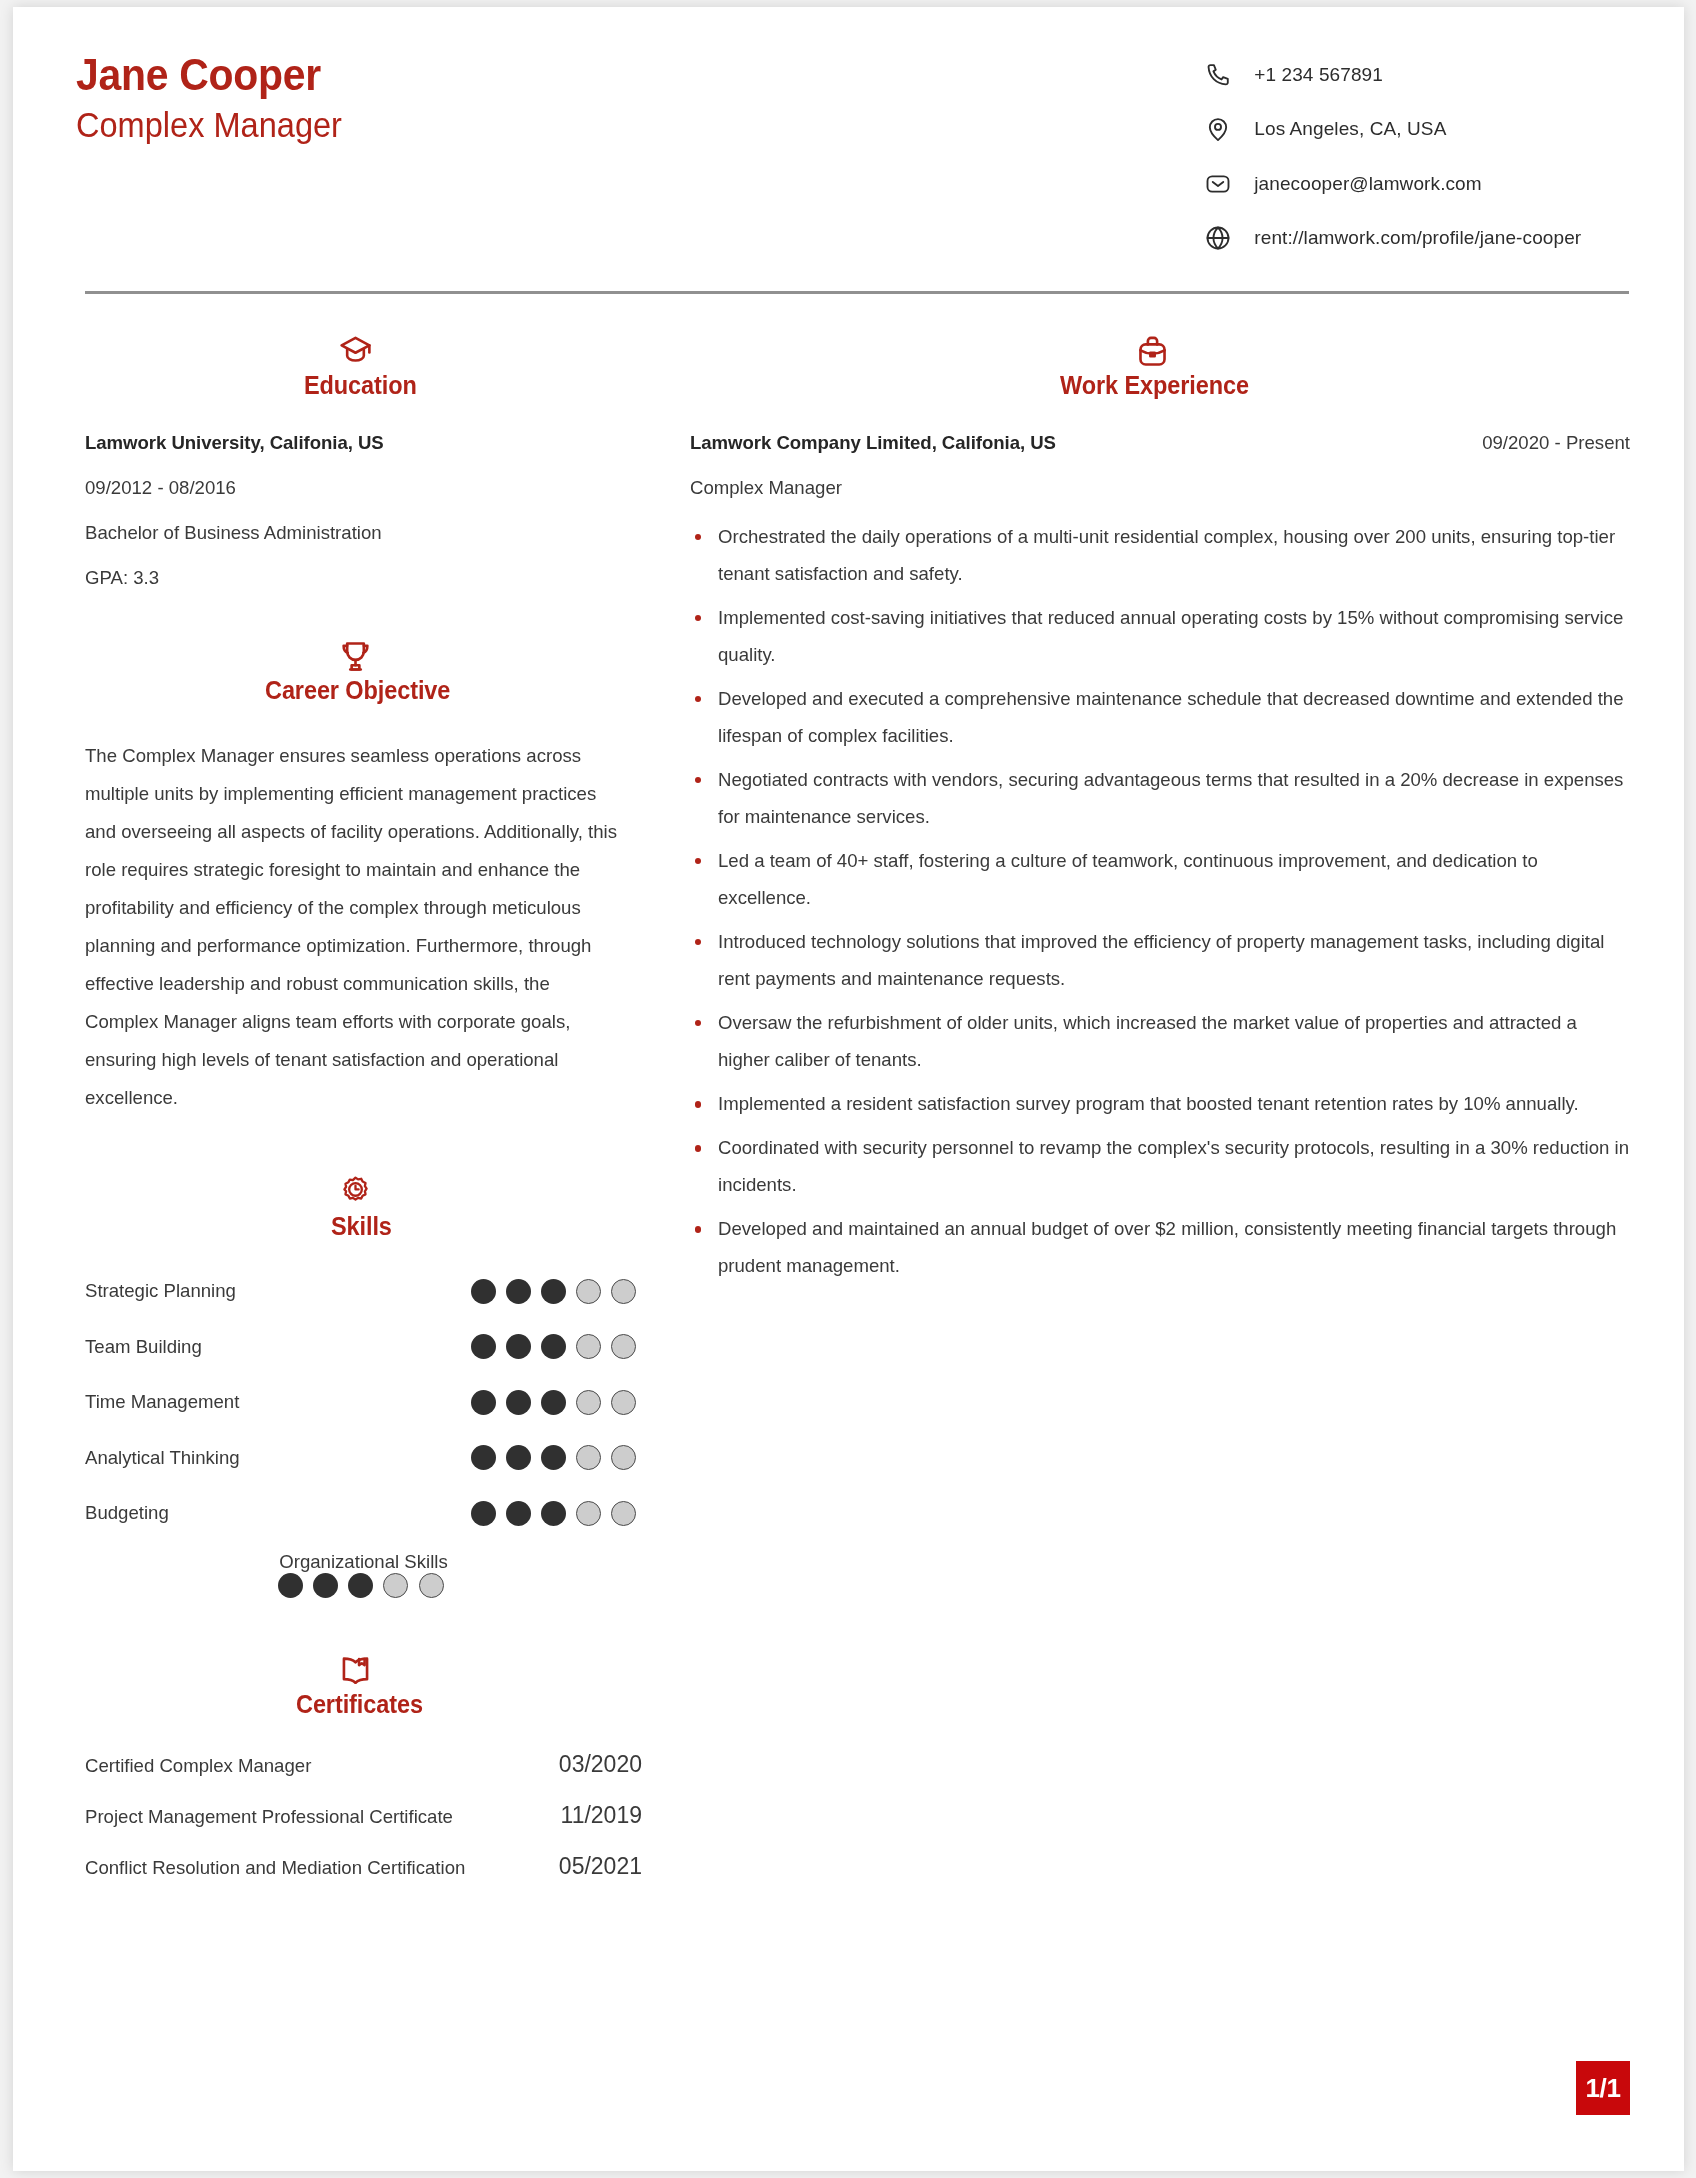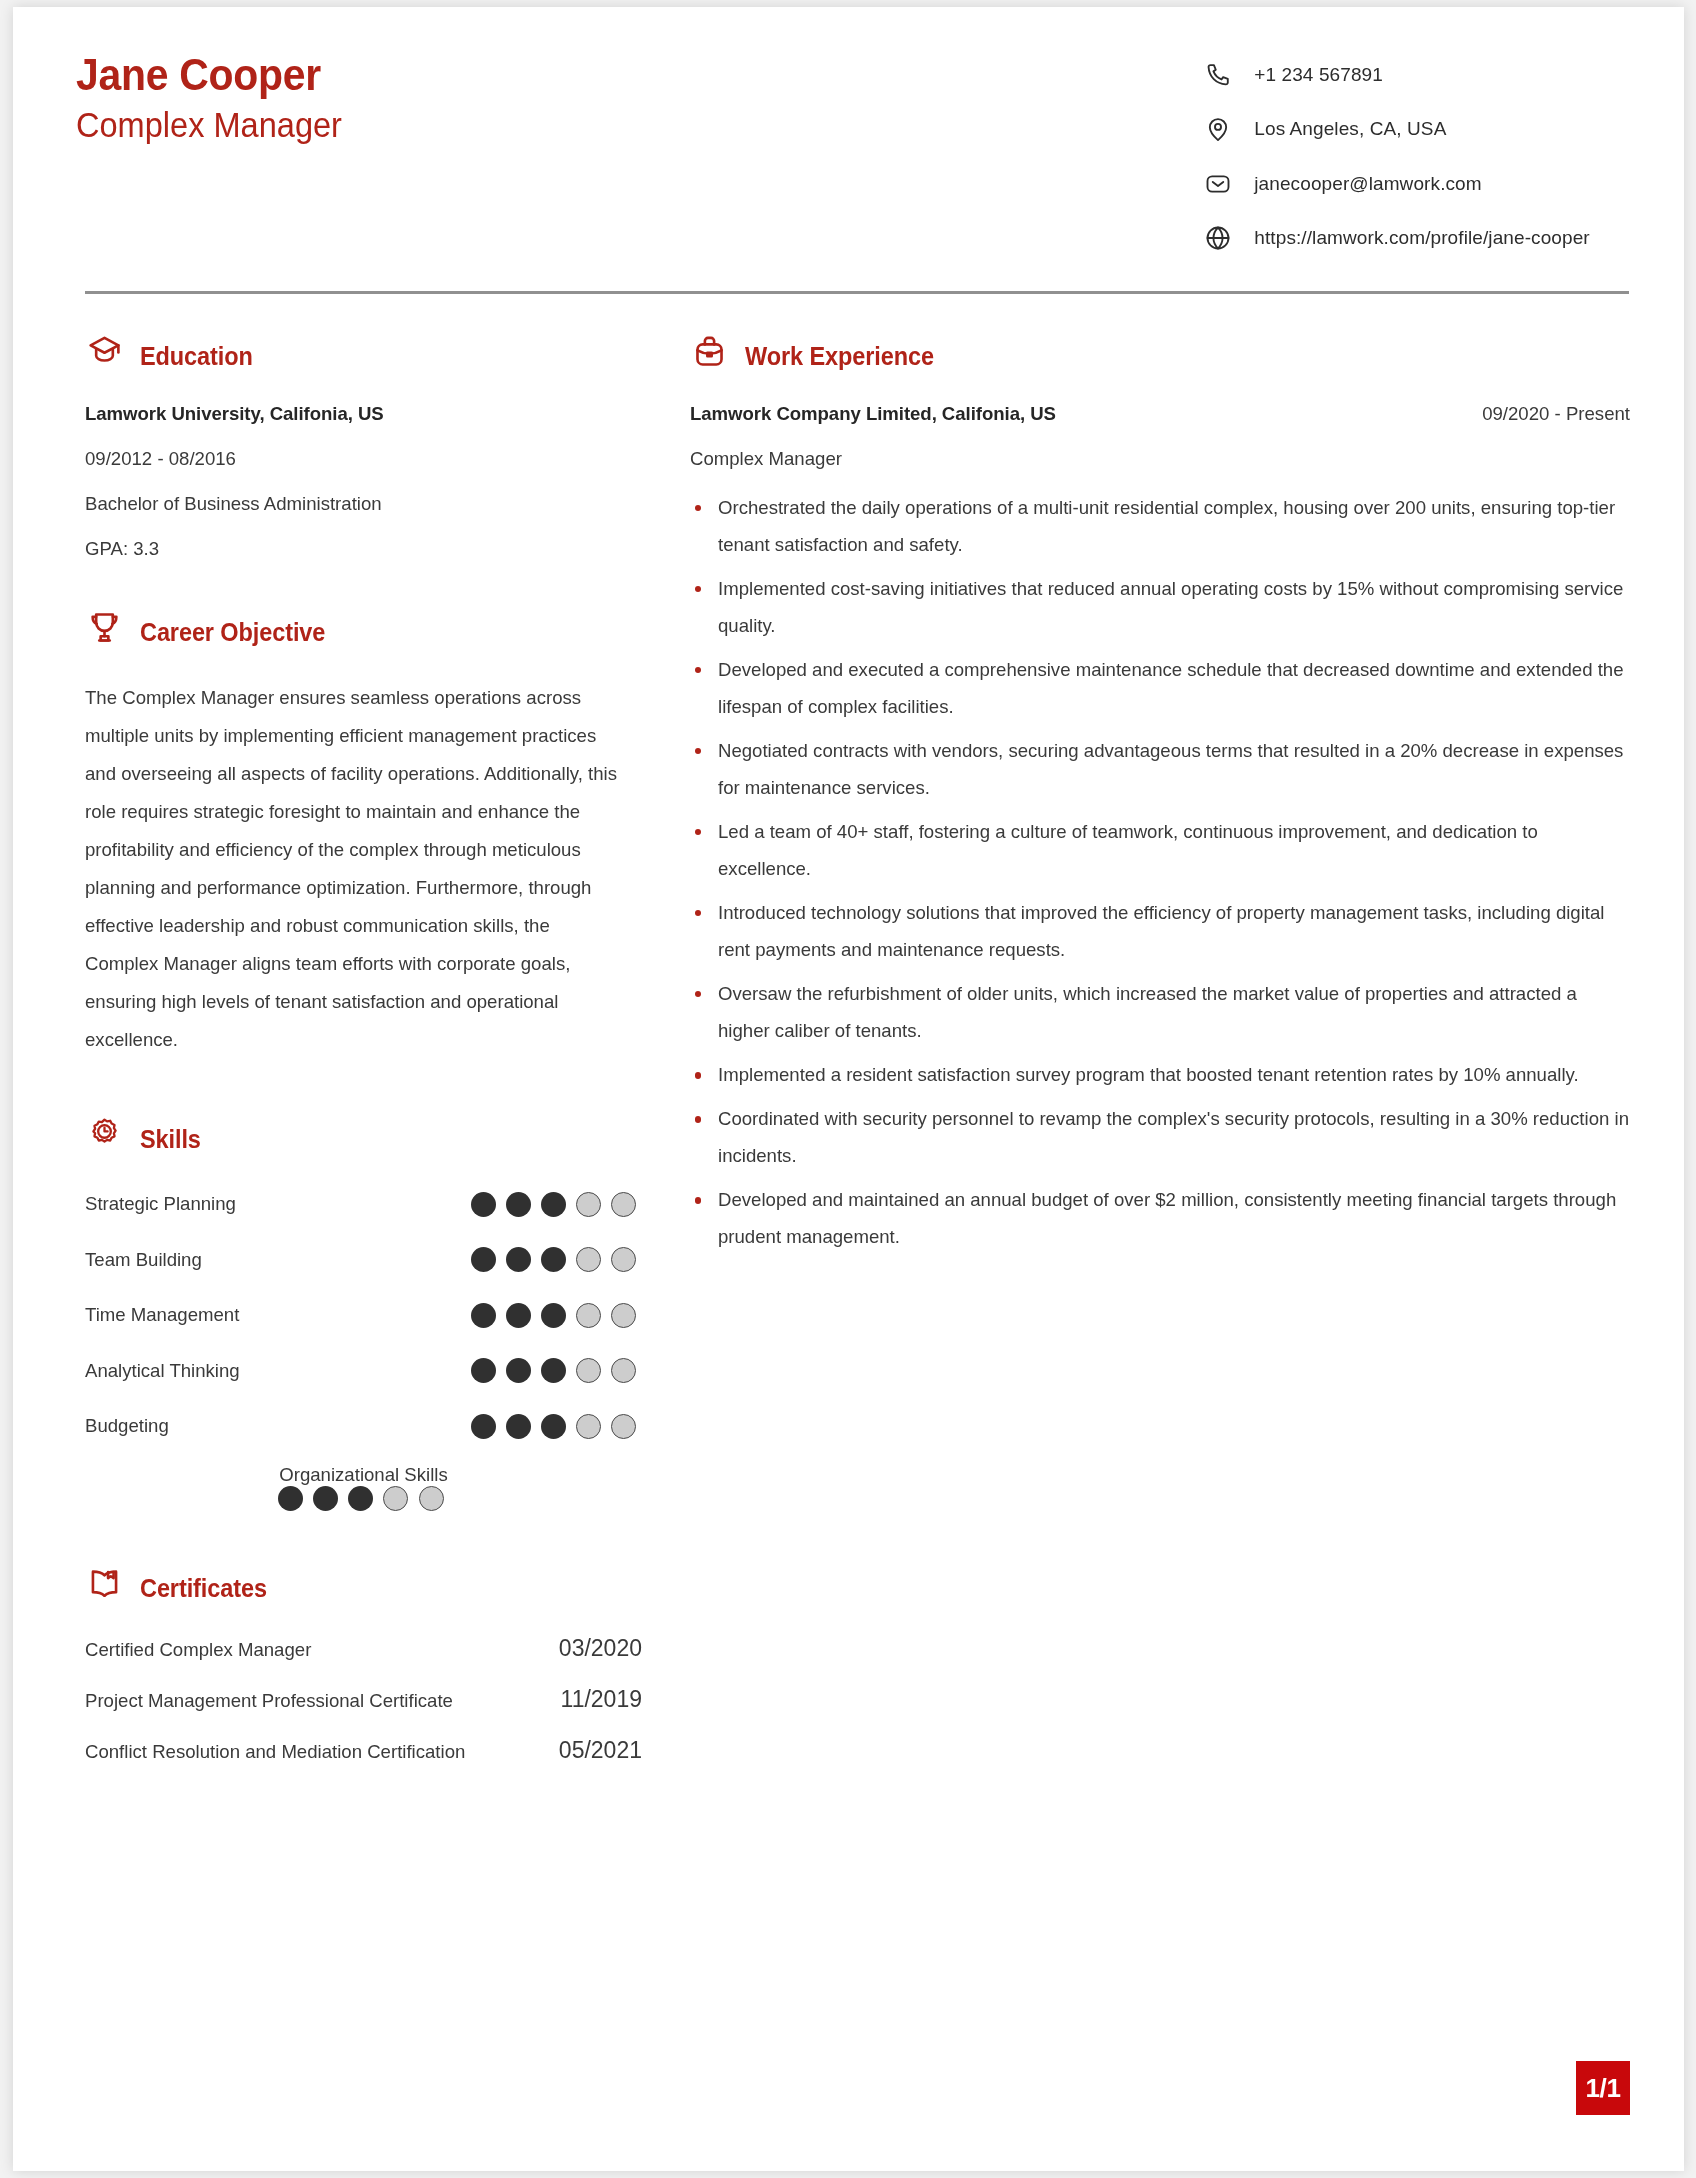--- a/index.html
+++ b/index.html
@@ -109,22 +109,23 @@
     position: absolute;
     left: 677px;
     top: 325px;
     width: 940px;
   }
 
   
   .section { margin-bottom: 0; }
   .section-head {
     display: flex;
-    align-items: flex-end;
+    align-items: center;
     margin-bottom: 32px;
+    flex-direction: column;
   }
   .section-icon {
     width: 39px;
     height: 39px;
     flex: 0 0 39px;
     display: flex;
     align-items: center;
     justify-content: center;
     margin-right: 16px;
   }
@@ -321,21 +322,21 @@
       </div>
 
       <div class="contact-row">
         <span class="contact-icon">
           <svg viewBox="0 0 24 24" fill="none" stroke="#2d2d2d" stroke-width="1.6" stroke-linecap="round" stroke-linejoin="round">
             <circle cx="12" cy="12" r="9"></circle>
             <path d="M3 12h18"></path>
             <path d="M12 3c2.6 2.7 3.9 6 3.9 9s-1.3 6.3-3.9 9c-2.6-2.7-3.9-6-3.9-9s1.3-6.3 3.9-9z"></path>
           </svg>
         </span>
-        <span class="contact-text">https://lamwork.com/profile/jane-cooper</span>
+        <span class="contact-text">rent://lamwork.com/profile/jane-cooper</span>
       </div>
 
     </div>
   </div>
 
   <div class="header-rule"></div>
 
   <div class="col-left">
 
     <div class="section">

